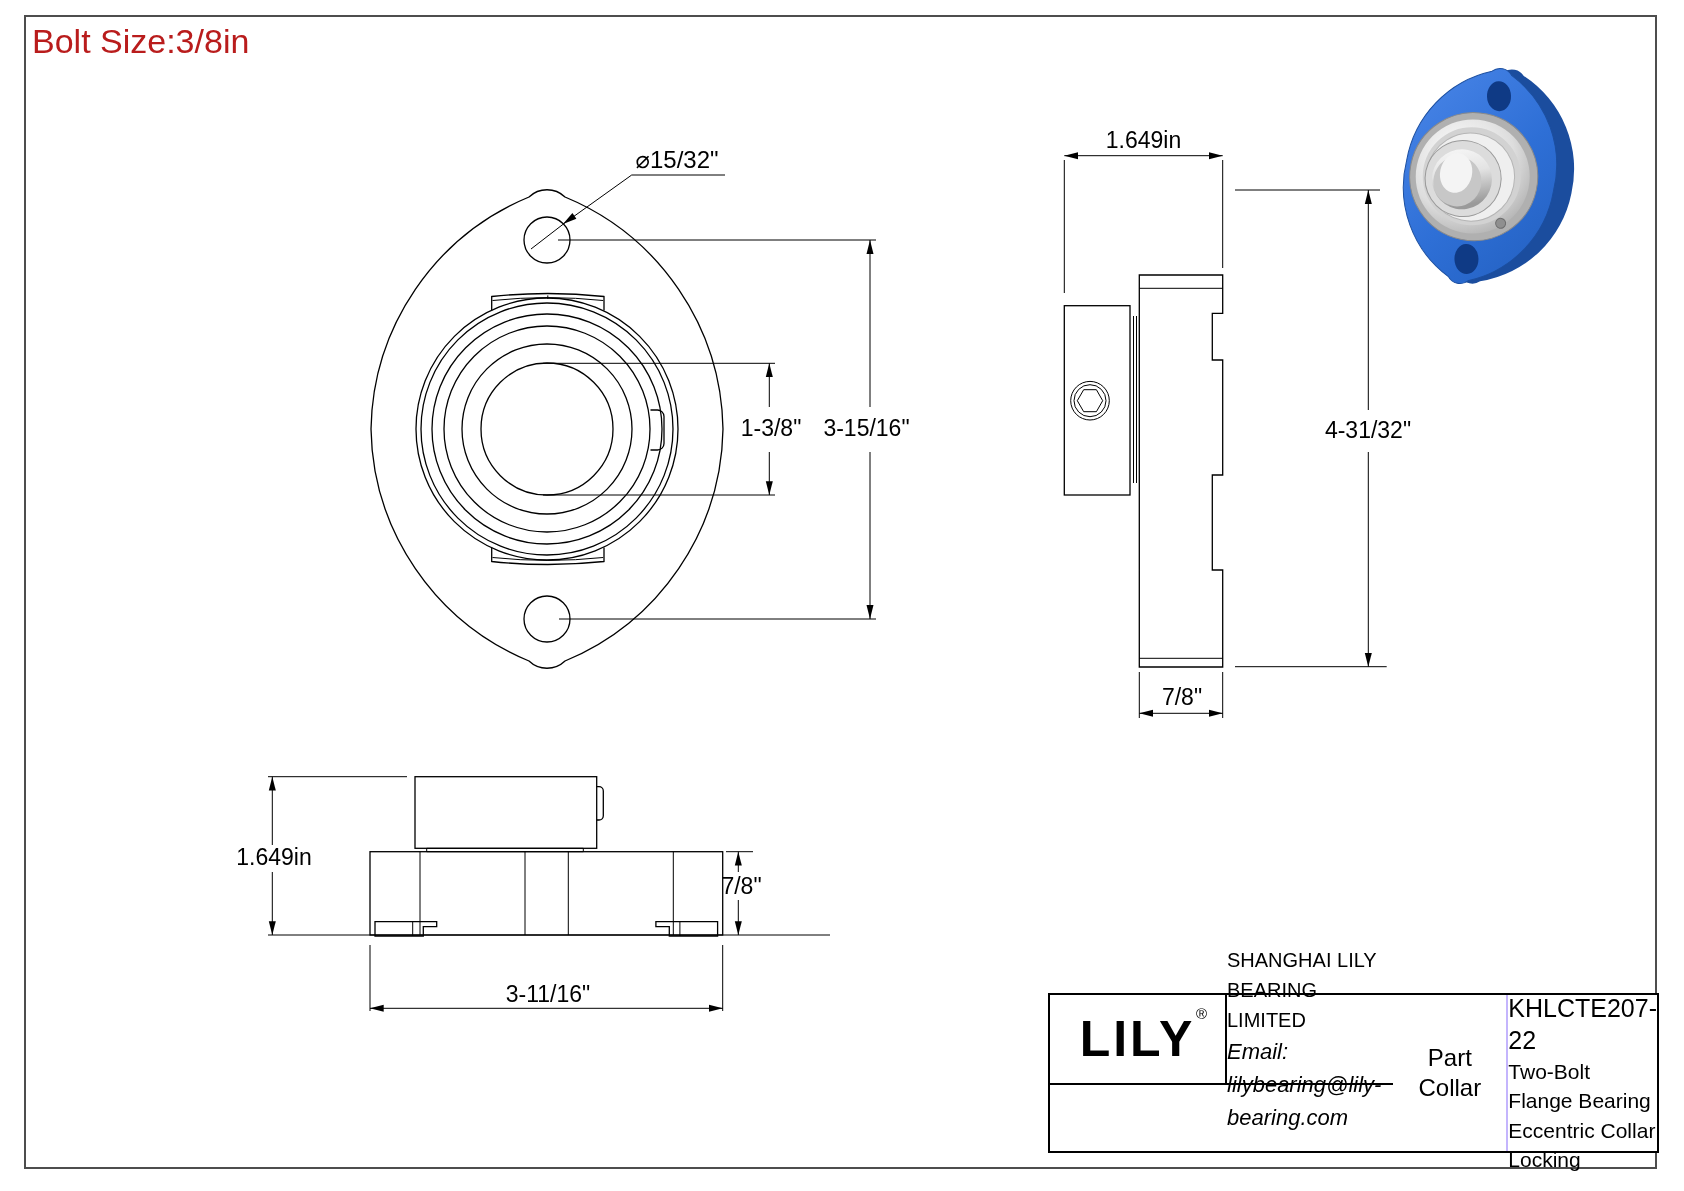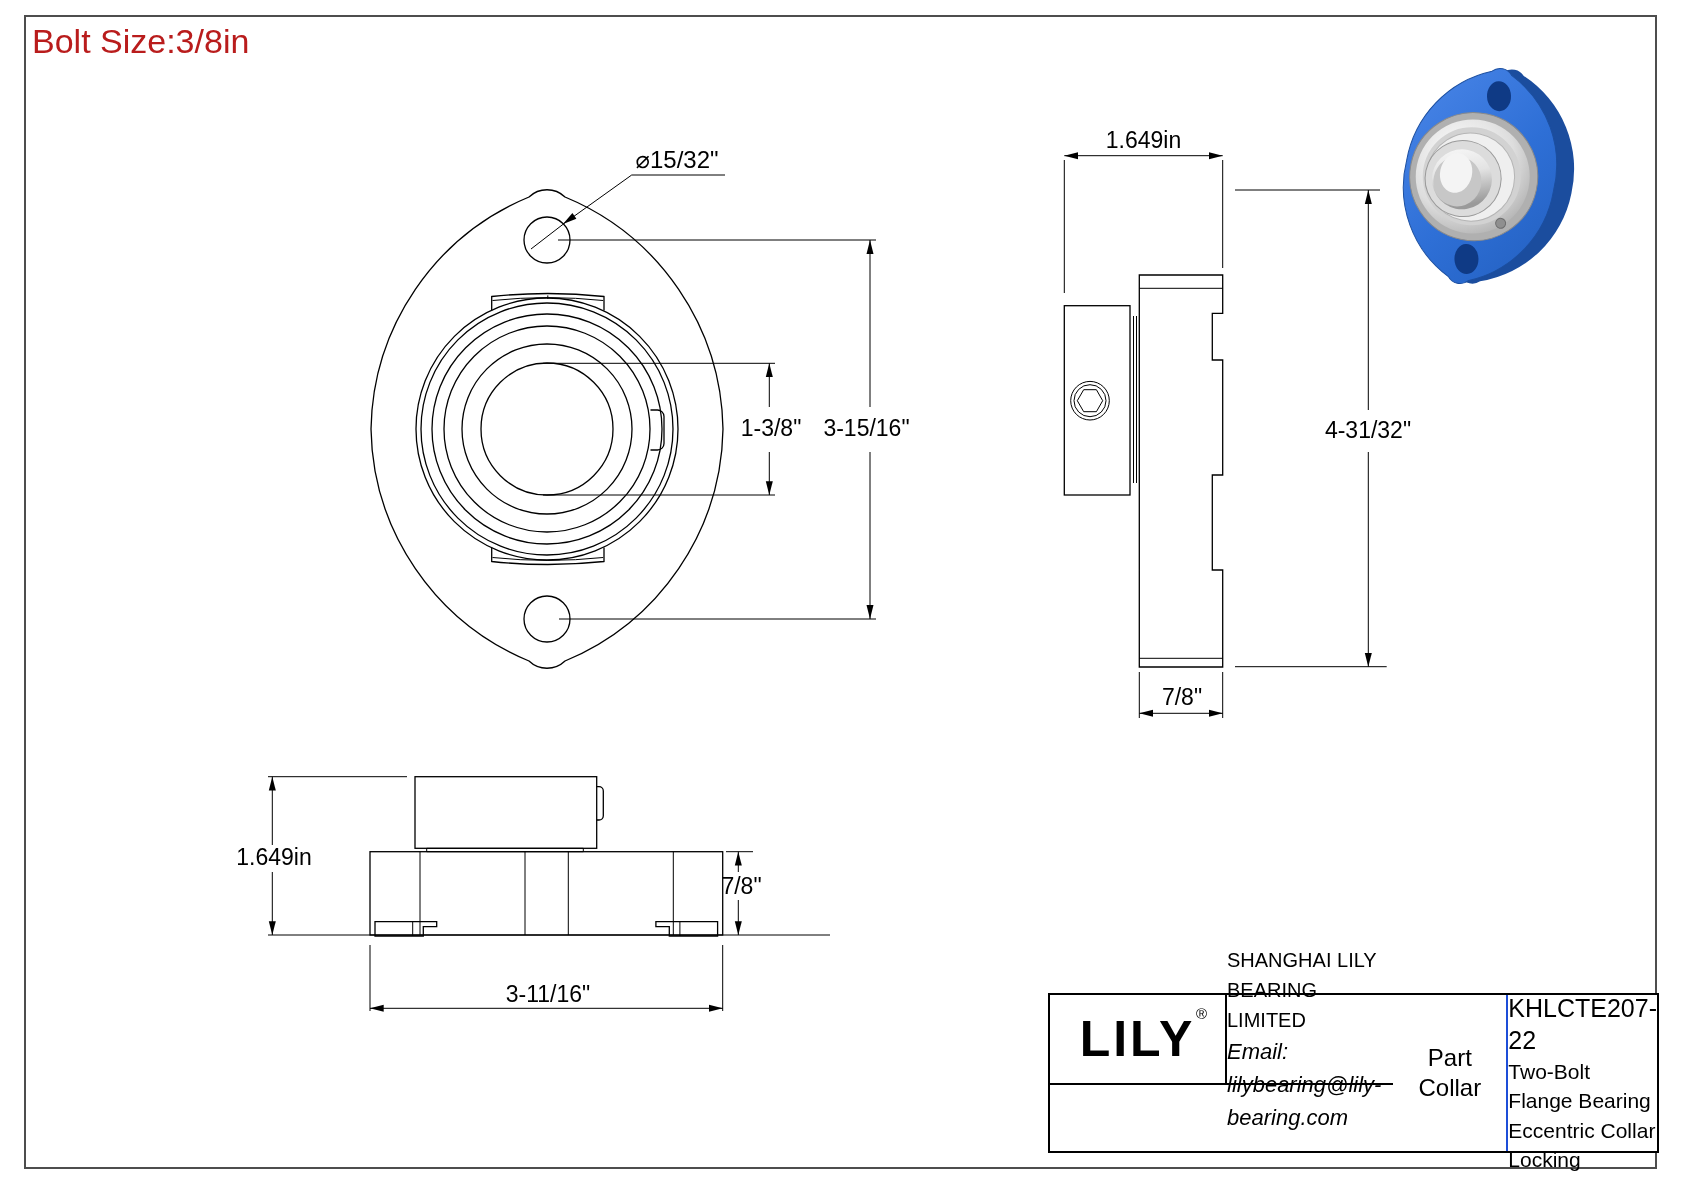--- a/index.html
+++ b/index.html
@@ -14,21 +14,21 @@
   .thin{fill:none;stroke:#000;stroke-width:1;}
   .arrow{fill:#000;stroke:none;}
   
   .tblock{position:absolute;left:1048px;top:993px;width:611px;height:160px;box-sizing:border-box;border:2px solid #000;background:#fff;display:flex;flex-direction:row;}
   .trow{display:flex;box-sizing:border-box;}
   .trow1{height:90px;border-bottom:2px solid #000;}
   .trow2{flex:1;}
   .cell{box-sizing:border-box;display:flex;align-items:center;justify-content:center;flex-direction:column;}
   .logo-cell{width:177px;border-right:2px solid #000;position:relative;}
   .company-cell{flex:1;}
-  .plabel-cell{width:115px;border-right:2px solid #1d4ed8;}
+  .plabel-cell{width:115px;border-right:2px solid #c4b5fd;}
   .pvalue-cell{flex:1;margin-top:20px;}
   .logo{font-size:50px;font-weight:700;letter-spacing:3px;line-height:1;}
   .regmark{position:absolute;top:10px;right:18px;font-size:15px;}
   .company{font-size:20px;line-height:1.5;}
   .email{font-size:22px;line-height:1.5;font-style:italic;}
   .plabel{font-size:24px;line-height:1.25;text-align:center;}
   .pnum{font-size:25px;line-height:1.3;}
   .pdesc{font-size:21px;line-height:1.4;}
 </style>
 </head>

